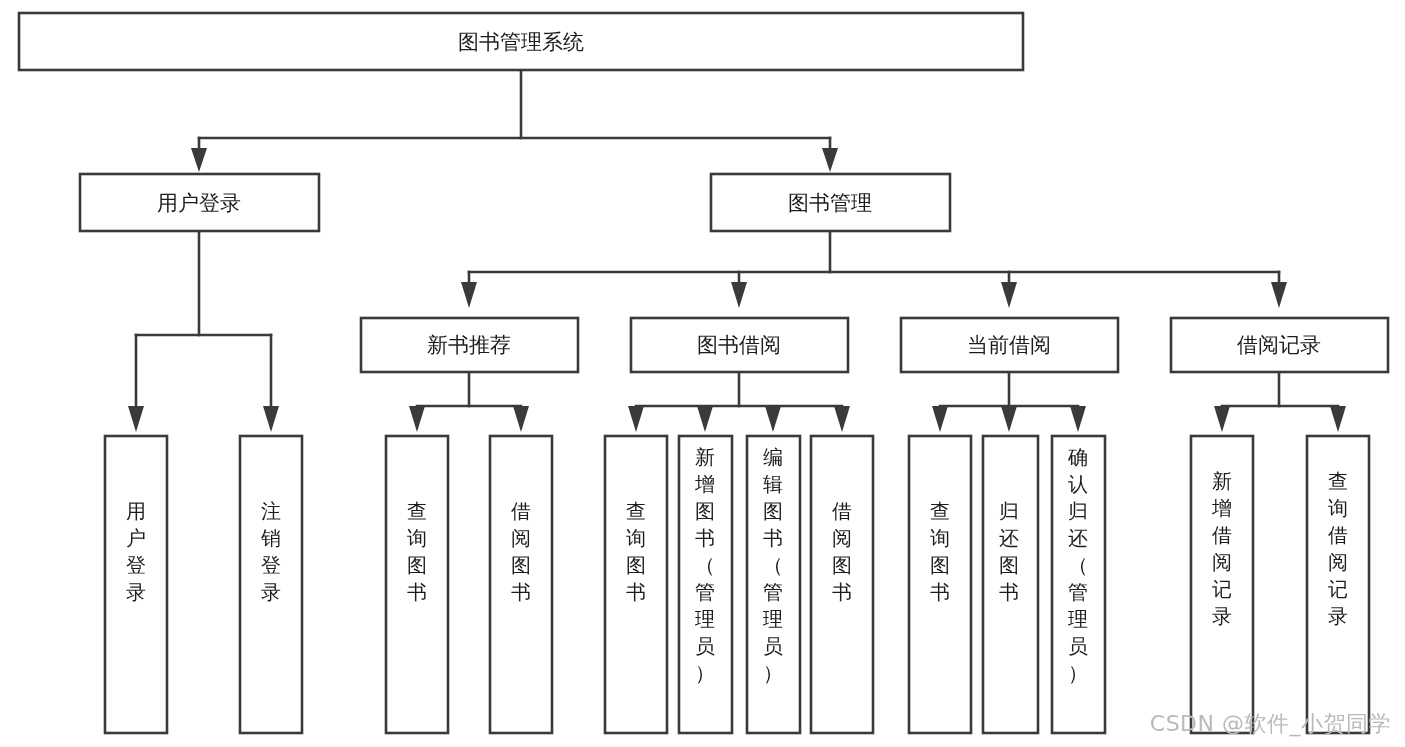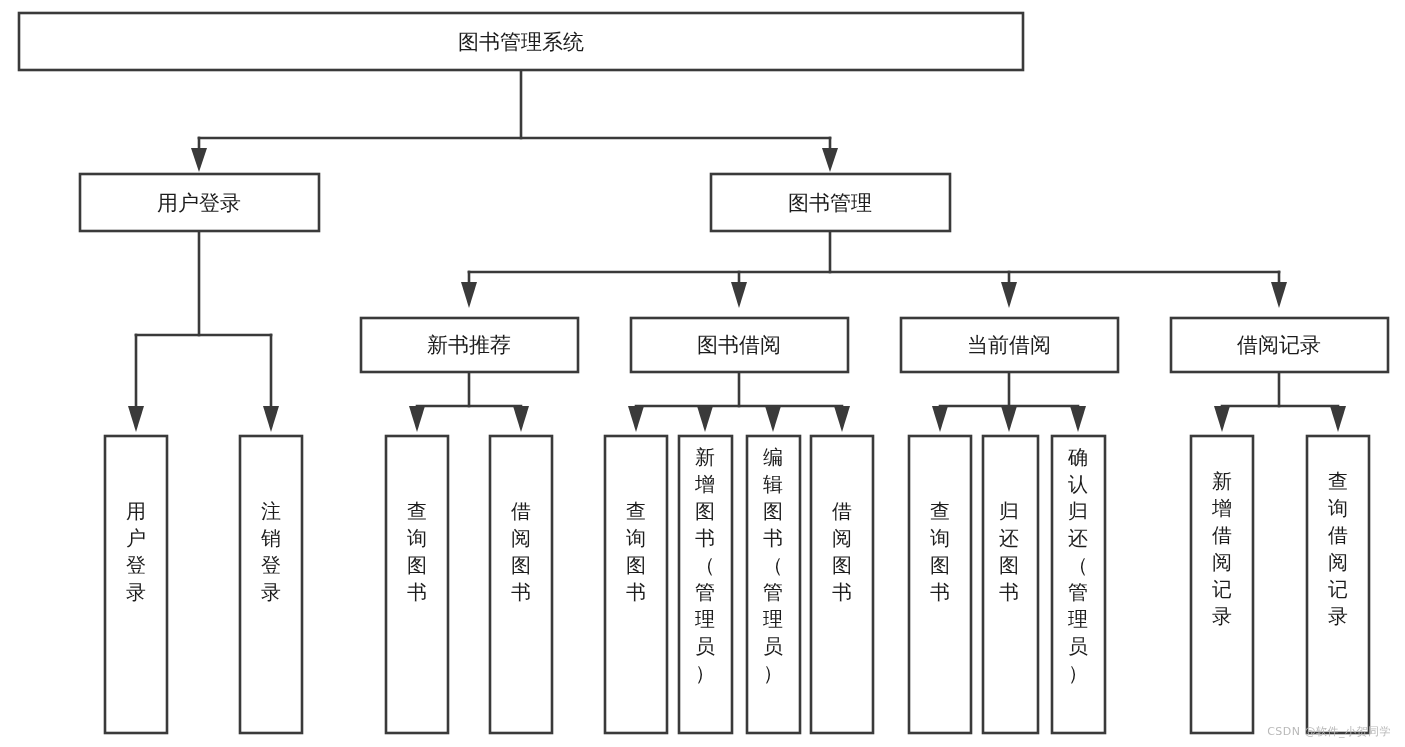--- a/index.html
+++ b/index.html
@@ -50,21 +50,21 @@
     font-family: "DejaVu Sans", "Liberation Sans", sans-serif;
     font-size: 20px;
     fill: #1c1c1c;
     text-anchor: middle;
   }
   .watermark {
     position: absolute;
     right: 14px;
     bottom: 8px;
     font-family: "DejaVu Sans", "Liberation Sans", sans-serif;
-    font-size: 11px;
+    font-size: 22px;
     color: #b9b9b9;
     letter-spacing: 0.5px;
     white-space: nowrap;
     pointer-events: none;
   }
 </style>
 </head>
 <body>
 
 <div id="diagram-root">

